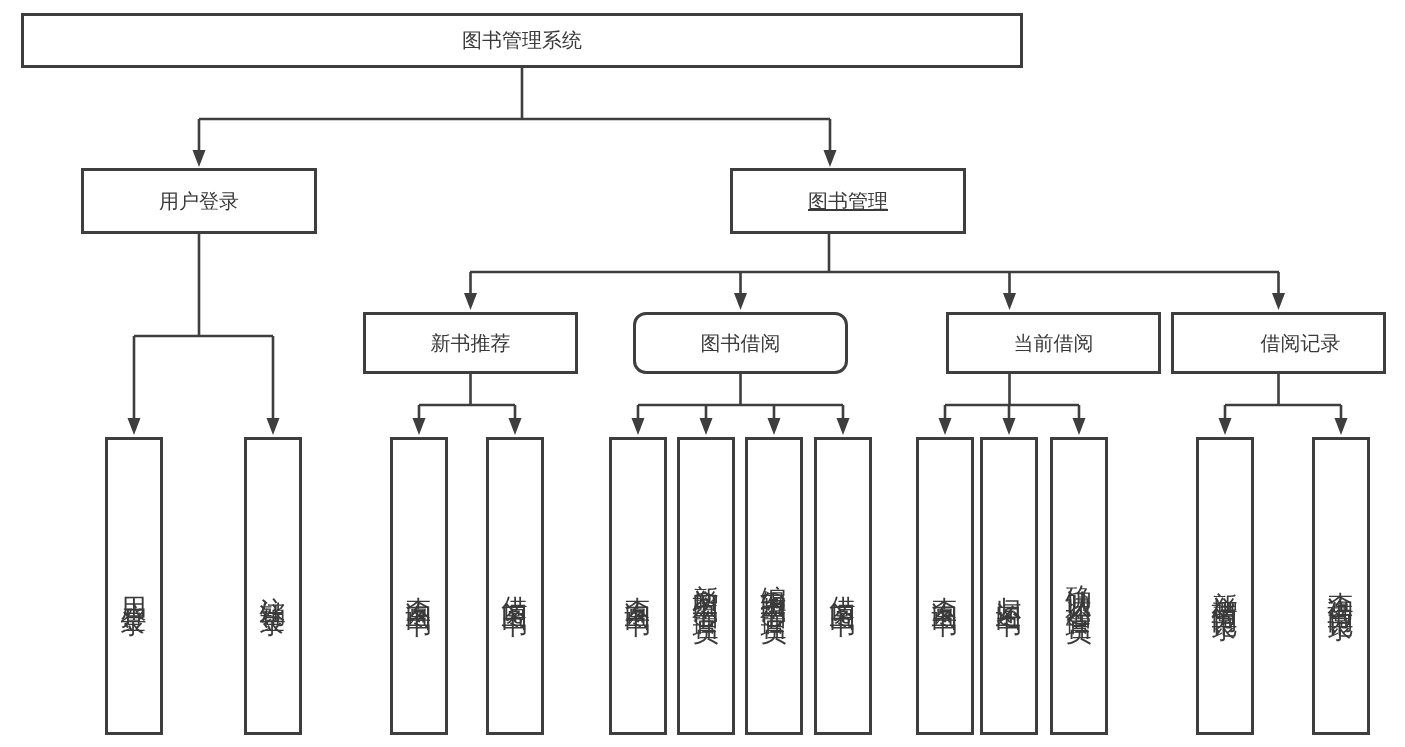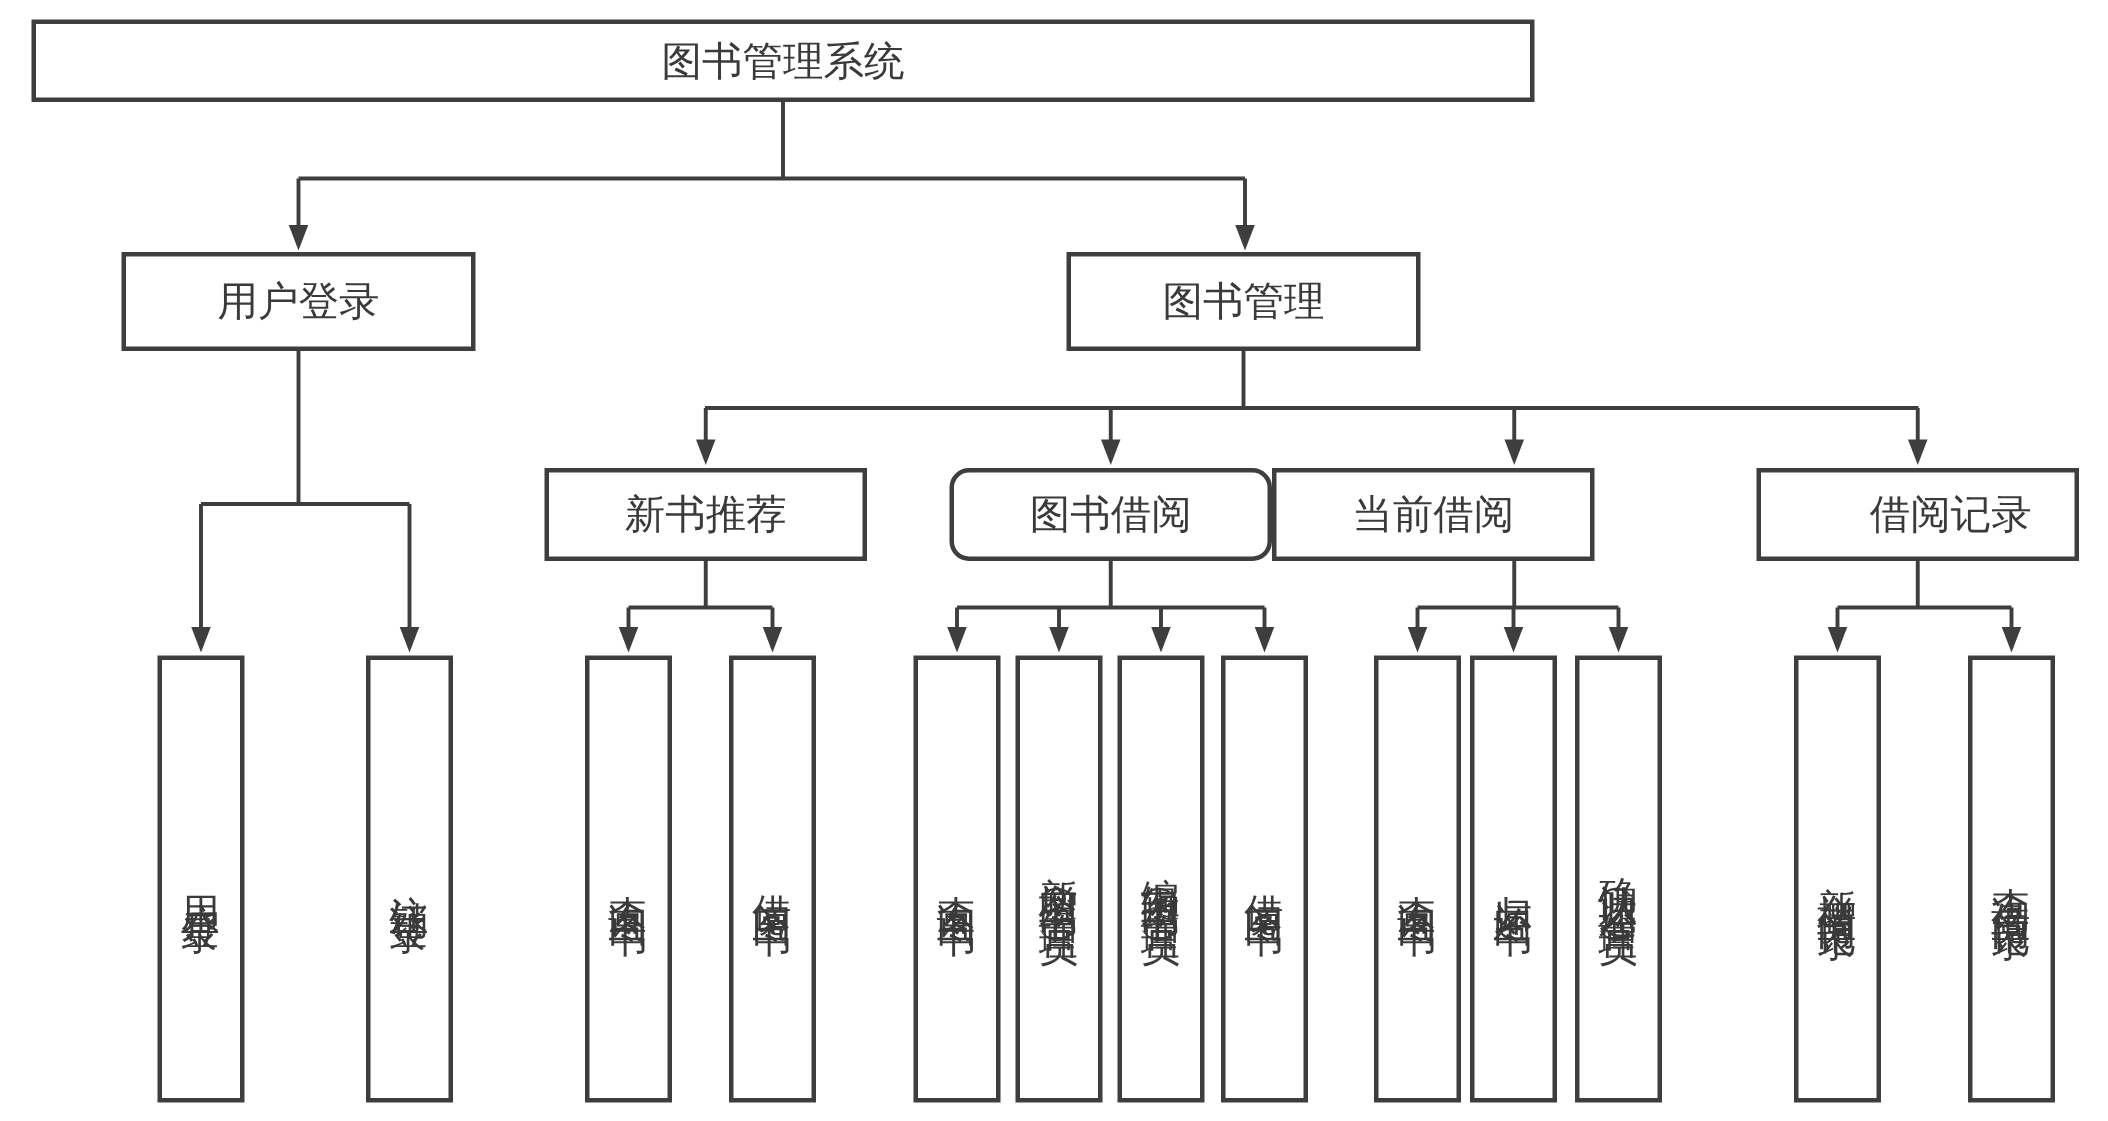--- a/index.html
+++ b/index.html
@@ -4,36 +4,36 @@
 <style>
   html,body{margin:0;padding:0;background:#ffffff;}
   #canvas{
     position:relative;width:1405px;height:747px;background:#ffffff;overflow:hidden;
     font-family:"Liberation Sans","DejaVu Sans",sans-serif;color:#3a3a3a;
   }
   #wires{position:absolute;left:0;top:0;width:1405px;height:747px;}
   .box{
     position:absolute;background:#ffffff;border:3px solid #3e3e3e;
     display:flex;align-items:center;justify-content:center;
-    box-sizing:border-box;font-size:27px;color:#3a3a3a;
+    box-sizing:border-box;font-size:20px;color:#3a3a3a;
   }
   .vbox{
     position:absolute;background:#ffffff;border:3px solid #3e3e3e;
     display:flex;align-items:center;justify-content:center;
     box-sizing:border-box;font-size:26px;color:#3a3a3a;
     writing-mode:vertical-rl;text-orientation:mixed;letter-spacing:5px;
     width:58px;height:298px;top:437px;line-height:1;
   }
   #b-root{left:21px;top:13px;width:1002px;height:55px;}
   #b-login{left:81px;top:168px;width:236px;height:66px;}
-  #b-mgmt{left:711px;top:168px;width:236px;height:66px;}
+  #b-mgmt{left:730px;top:168px;width:236px;height:66px;text-decoration:underline;}
   .l3{top:312px;width:215px;height:62px;}
   #b-recommend{left:363px;}
   #b-borrow{left:633px;border-radius:13px;}
-  #b-current{left:848px;}
+  #b-current{left:946px;}
   #b-records{left:1171px;padding-left:44px;}
   #v1{left:105px;} #v2{left:244px;}
   #v3{left:390px;} #v4{left:486px;}
   #v5{left:609px;} #v6{left:677px;} #v7{left:745px;} #v8{left:814px;}
   #v9{left:916px;} #v10{left:980px;} #v11{left:1050px;}
   #v12{left:1196px;} #v13{left:1312px;}
   #watermark{
     position:absolute;right:7px;bottom:4px;font-size:22px;color:#c9c9c9;
     letter-spacing:1px;mix-blend-mode:darken;z-index:10;white-space:nowrap;
   }

